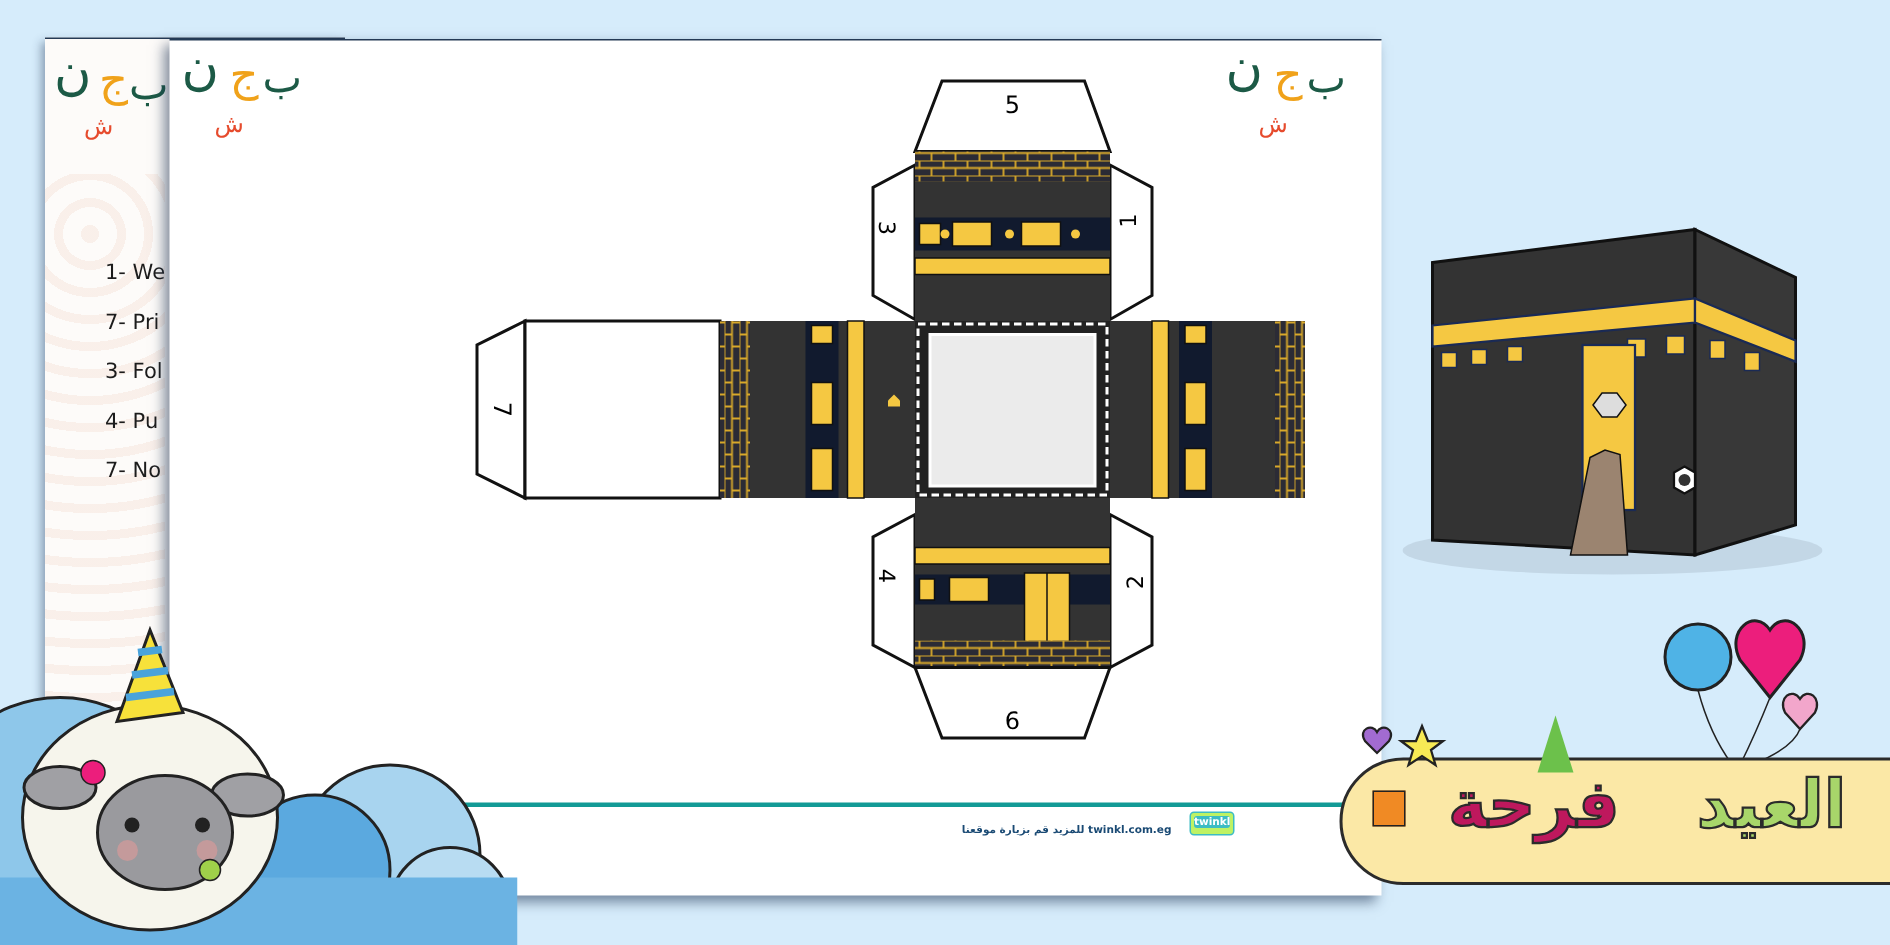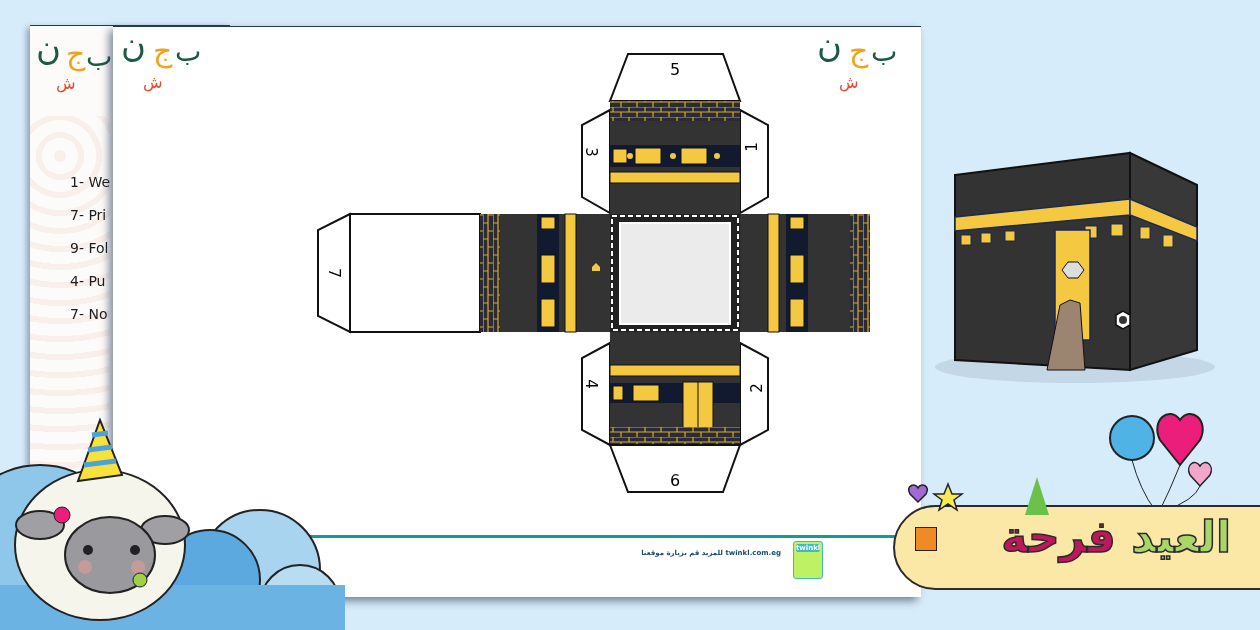--- a/index.html
+++ b/index.html
@@ -19,56 +19,56 @@
   .page-front {
     position: absolute; left: 113px; top: 26px; width: 808px; height: 571px;
     background: #ffffff; box-shadow: -4px 4px 8px rgba(30,50,80,.55);
     border-top: 1px solid #243a55;
   }
   .title { position:absolute; left:110px; top:70px; font-family: "DejaVu Sans", sans-serif; font-weight:bold;
     font-size:25px; line-height:40px; color:#9fd9c8;
     -webkit-text-stroke: 1.2px #1f7a62; letter-spacing: .3px; }
   .footer-line { position:absolute; left:0; right:0; top:508px; height:3px; background:#129a96; }
   .footer-text { position:absolute; right:140px; top:522px; font-size:7px; color:#1a4a74; font-weight:bold;margin-left:29px; }
-  .twinkl-logo { position:absolute; right:98px; top:514px; width:30px; height:38px; border:1.5px solid #3cbcc4; border-radius:3px;
+  .twinkl-logo { position:absolute; right:98px; top:514px; width:30px; height:16px; border:1.5px solid #3cbcc4; border-radius:3px;
     background:#bef264; font-size:7px; color:#fff; text-align:center; }
   .twinkl-logo span { display:block; background:#3cbcc4; border-radius:2px; margin:2px; font-weight:bold; }
 
   .calli { position:absolute; width:90px; height:80px; }
   .calli .c1 { position:absolute; font-size:34px; color:#1c5a46; }
   .calli .c2 { position:absolute; font-size:30px; color:#f0a21a; }
   .calli .c3 { position:absolute; font-size:16px; color:#e64b2d; }
 
   .net { position:absolute; left:0; top:0; }
 
   .kaaba-3d { position:absolute; left:935px; top:135px; }
 
   .banner { position:absolute; left:893px; top:505px; width:380px; height:85px;
     background:#fbe8a6; border:2px solid #2b2b2b; border-radius:45px 0 0 45px; }
   .banner-text { position:absolute; right:40px; top:4px; font-size:44px; font-weight:bold; direction:rtl; white-space:nowrap; }
-  .banner-text .w1 { color:#a8d66a; -webkit-text-stroke:1.5px #2b2b2b; }
+  .banner-text .w1 { color:#a8d66a;margin-left:36px; -webkit-text-stroke:1.5px #2b2b2b; }
   .banner-text .w2 { color:#be185d;text-align:center; -webkit-text-stroke:1.5px #2b2b2b; }
 
   .sheep-scene { position:absolute; left:0; top:405px; }
 </style>
 </head>
 <body>
 
 <div class="page-back">
   <div class="swirl"></div>
   <div class="calli" style="left:4px;top:4px;">
     <span class="c1" style="left:2px;top:-2px;">ن</span>
     <span class="c2" style="left:32px;top:6px;">ج</span>
     <span class="c1" style="left:52px;top:10px;font-size:28px;">ب</span>
     <span class="c3" style="left:22px;top:44px;">ش</span>
   </div>
   <ul class="steps">
     <li>1- We</li>
     <li>7- Pri</li>
-    <li>9- Fol</li>
+    <li>3- Fol</li>
     <li>4- Pu</li>
     <li>7- No</li>
   </ul>
 </div>
 
 <div class="page-front">
   <div class="calli" style="left:4px;top:2px;">
     <span class="c1" style="left:4px;top:-4px;">ن</span>
     <span class="c2" style="left:36px;top:4px;">ج</span>
     <span class="c1" style="left:58px;top:6px;font-size:28px;">ب</span>

